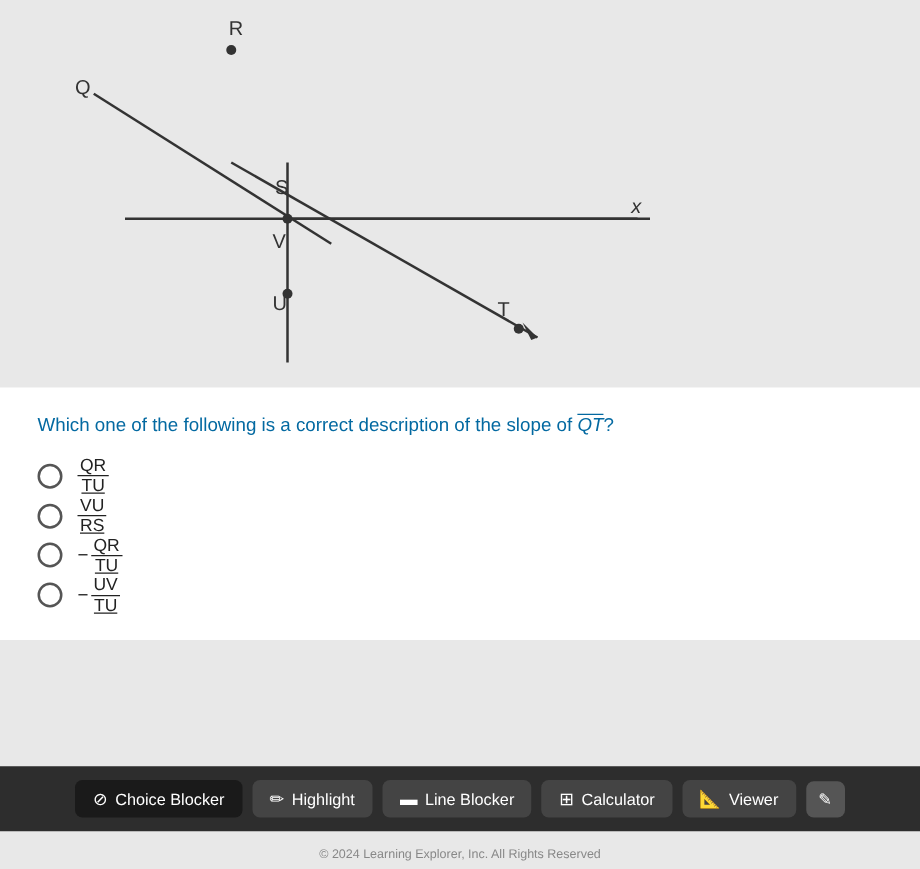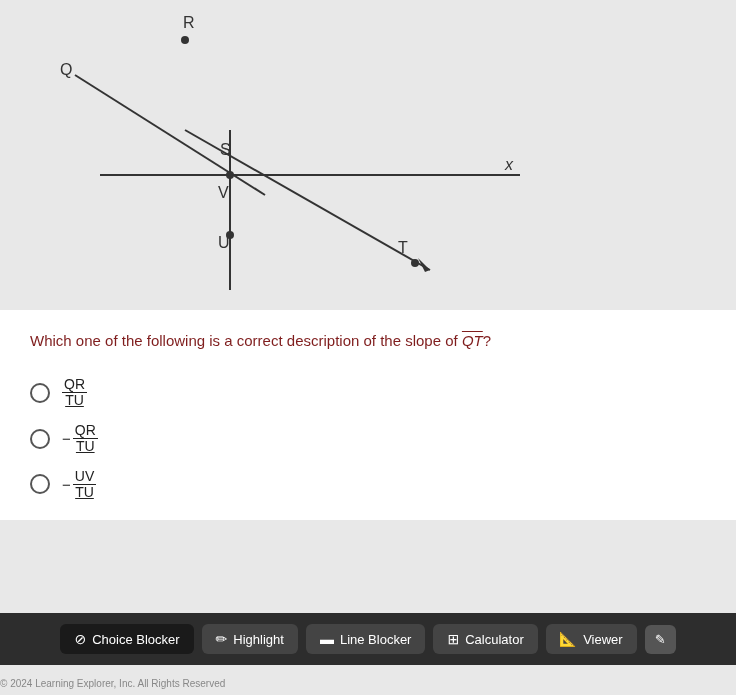--- a/index.html
+++ b/index.html
@@ -48,29 +48,28 @@
       position: absolute;
       top: 310px;
       left: 0;
       width: 736px;
       padding: 20px 30px;
       background: #fff;
     }
 
     .question-text {
       font-size: 15px;
-      color: #7f1d1d;
-      margin-bottom: 26px;
+      color: #0369a1;
+      margin-bottom: 14px;
       line-height: 1.4;
     }
 
     .choices {
       display: flex;
       flex-direction: column;
-      gap: 14px;
       justify-content: flex-end;
     }
 
     .choice-item {
       display: flex;
       align-items: center;
       gap: 12px;
       font-size: 15px;
       color: #222;
       cursor: pointer;
@@ -142,21 +141,21 @@
     .tool-icon {
       font-size: 14px;
     }
 
     
     .copyright {
       position: absolute;
       bottom: 6px;
       left: 0;
       width: 736px;
-      text-align: left;
+      text-align: center;
       font-size: 10px;
       color: #888;
     }
 
     
     .paper-fold {
       position: absolute;
       top: 0;
       right: 0;
       width: 160px;
@@ -231,20 +230,27 @@
   <div class="choices">
 
     <div class="choice-item">
       <div class="radio-circle"></div>
       <span class="fraction">
         <span class="numer">QR</span>
         <span class="denom">TU</span>
       </span>
     </div>
 
+    <div class="choice-item">
+      <div class="radio-circle"></div>
+      <span class="fraction">
+        <span class="numer">VU</span>
+        <span class="denom">RS</span>
+      </span>
+    </div>
 
     <div class="choice-item">
       <div class="radio-circle"></div>
       <span style="display:flex; align-items:center;">
         <span class="negative-sign">−</span>
         <span class="fraction">
           <span class="numer">QR</span>
           <span class="denom">TU</span>
         </span>
       </span>

